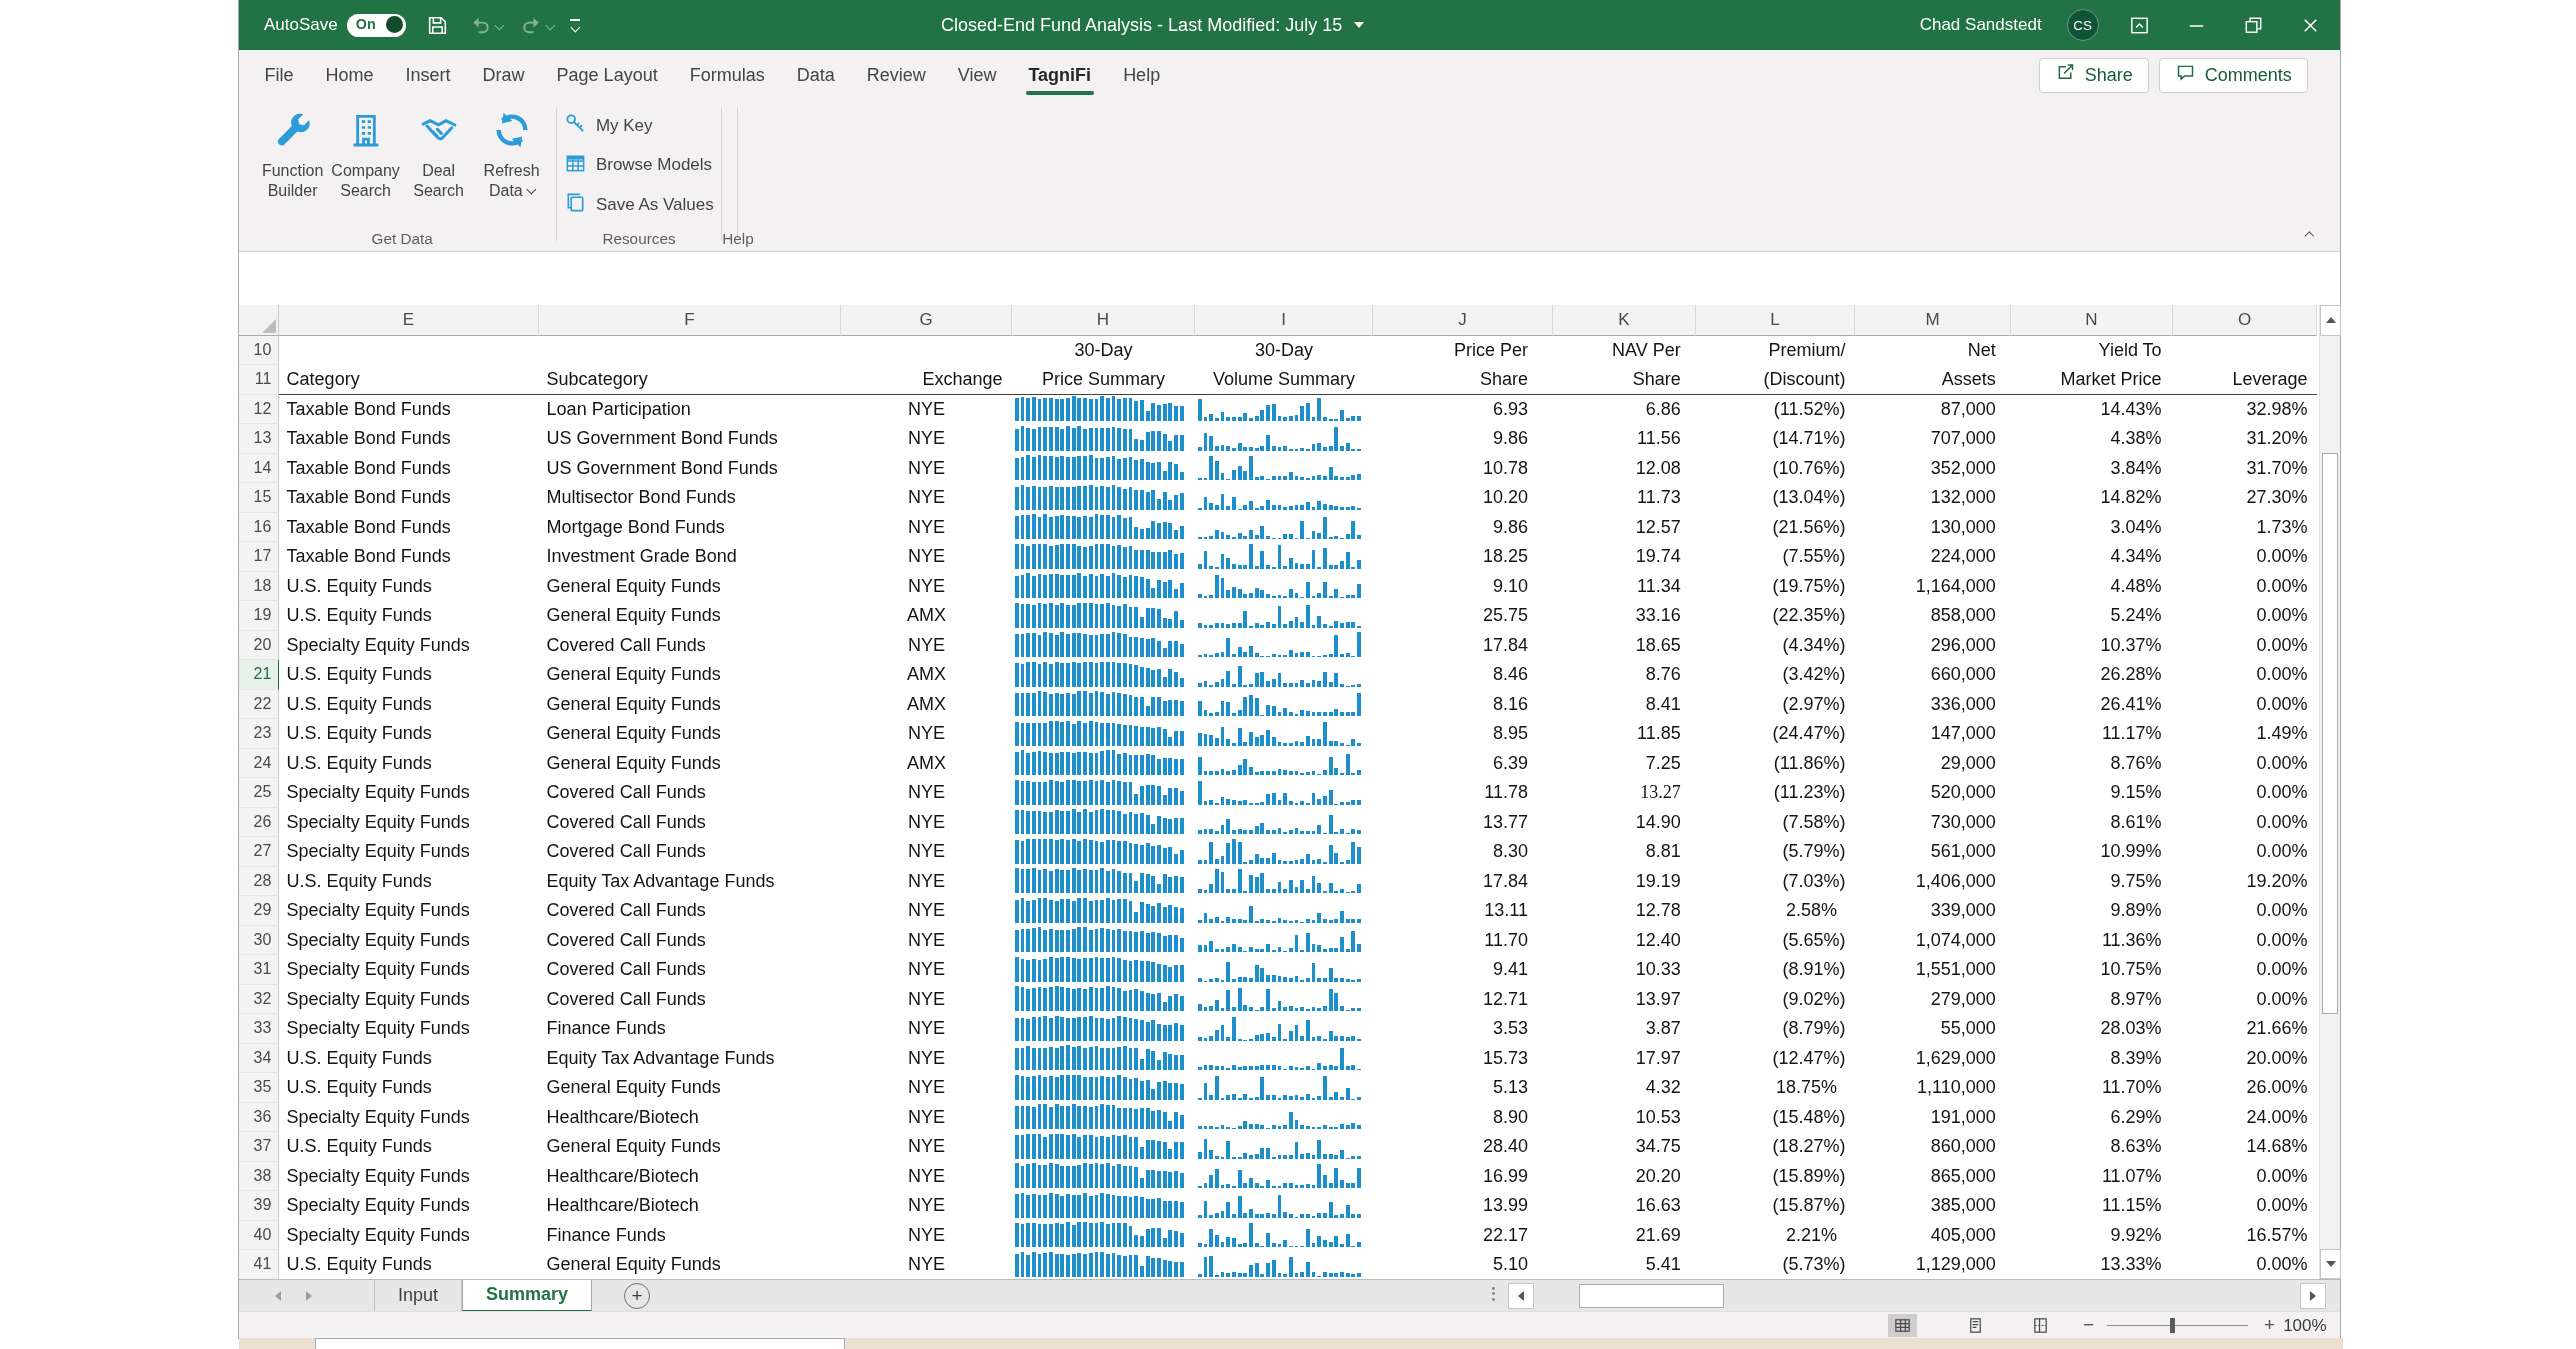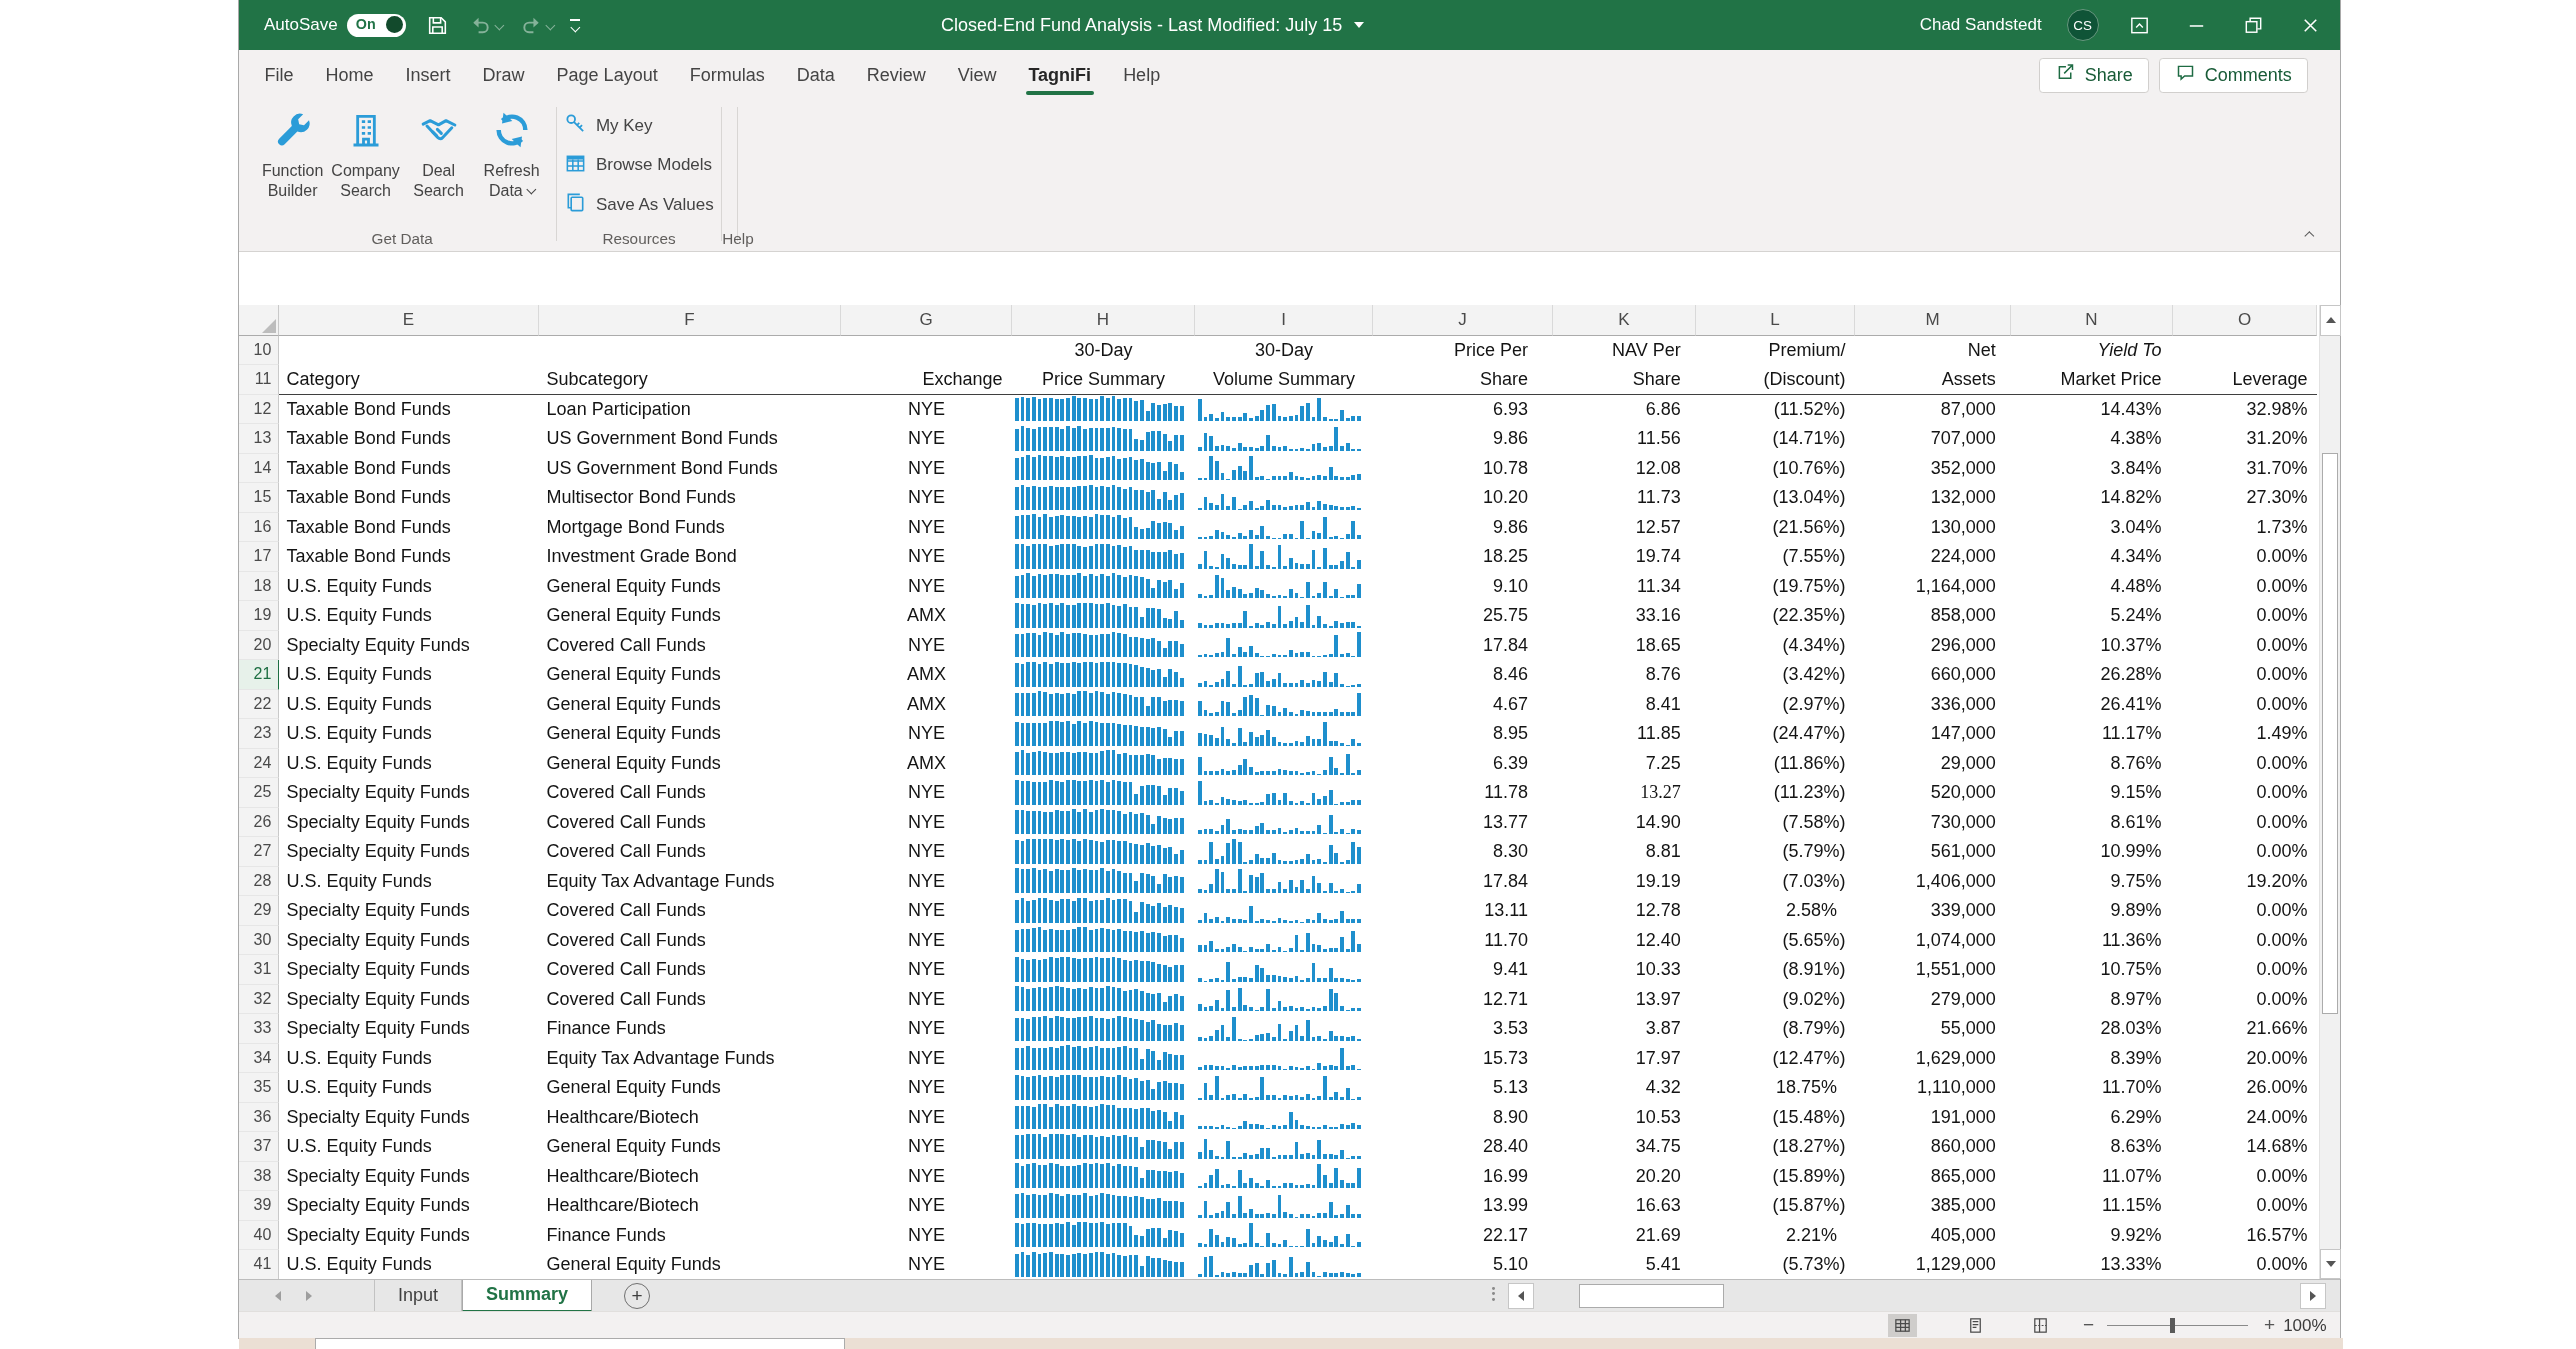--- a/index.html
+++ b/index.html
@@ -356,21 +356,21 @@
         <div class="c rowhdr">10</div>
         <div class="c al"></div>
         <div class="c al"></div>
         <div class="c ar" style="padding-right: 9.5px;"></div>
         <div class="c ac">30-Day</div>
         <div class="c ac">30-Day</div>
         <div class="c ar" style="padding-right: 25px;">Price Per</div>
         <div class="c ar" style="padding-right: 15.3px;">NAV Per</div>
         <div class="c ar" style="padding-right: 9.5px;">Premium/</div>
         <div class="c ar" style="padding-right: 15.3px;">Net</div>
-        <div class="c ar" style="padding-right: 11.4px; font-style: italic;">Yield To</div>
+        <div class="c ar" style="padding-right: 11.4px;">Yield To</div>
         <div class="c ar" style="padding-right: 9.5px;"></div>
         <div class="c rowhdr">11</div>
         <div class="c al r11">Category</div>
         <div class="c al r11">Subcategory</div>
         <div class="c ar r11" style="padding-right: 9.5px;">Exchange</div>
         <div class="c ac r11">Price Summary</div>
         <div class="c ac r11">Volume Summary</div>
         <div class="c ar r11" style="padding-right: 25px;">Share</div>
         <div class="c ar r11" style="padding-right: 15.3px;">Share</div>
         <div class="c ar r11" style="padding-right: 9.5px;">(Discount)</div>
@@ -1211,21 +1211,21 @@
             <i style="height: 16%;"></i>
             <i style="height: 17%;"></i>
             <i style="height: 16%;"></i>
             <i style="height: 30%;"></i>
             <i style="height: 19%;"></i>
             <i style="height: 19%;"></i>
             <i style="height: 19%;"></i>
             <i style="height: 94%;"></i>
           </div>
         </div>
-        <div class="c ar datacell" style="padding-right: 25px;">4.67</div>
+        <div class="c ar datacell" style="padding-right: 25px;">8.16</div>
         <div class="c ar datacell" style="padding-right: 15.3px;">8.41</div>
         <div class="c ar datacell" style="padding-right: 9.5px;">(2.97%)</div>
         <div class="c ar datacell" style="padding-right: 15.3px;">336,000</div>
         <div class="c ar datacell" style="padding-right: 11.4px;">26.41%</div>
         <div class="c ar datacell" style="padding-right: 9.5px;">0.00%</div>
         <div class="c rowhdr">23</div>
         <div class="c al datacell">U.S. Equity Funds</div>
         <div class="c al datacell">General Equity Funds</div>
         <div class="c ac datacell">NYE</div>
         <div class="c sparkcell">

